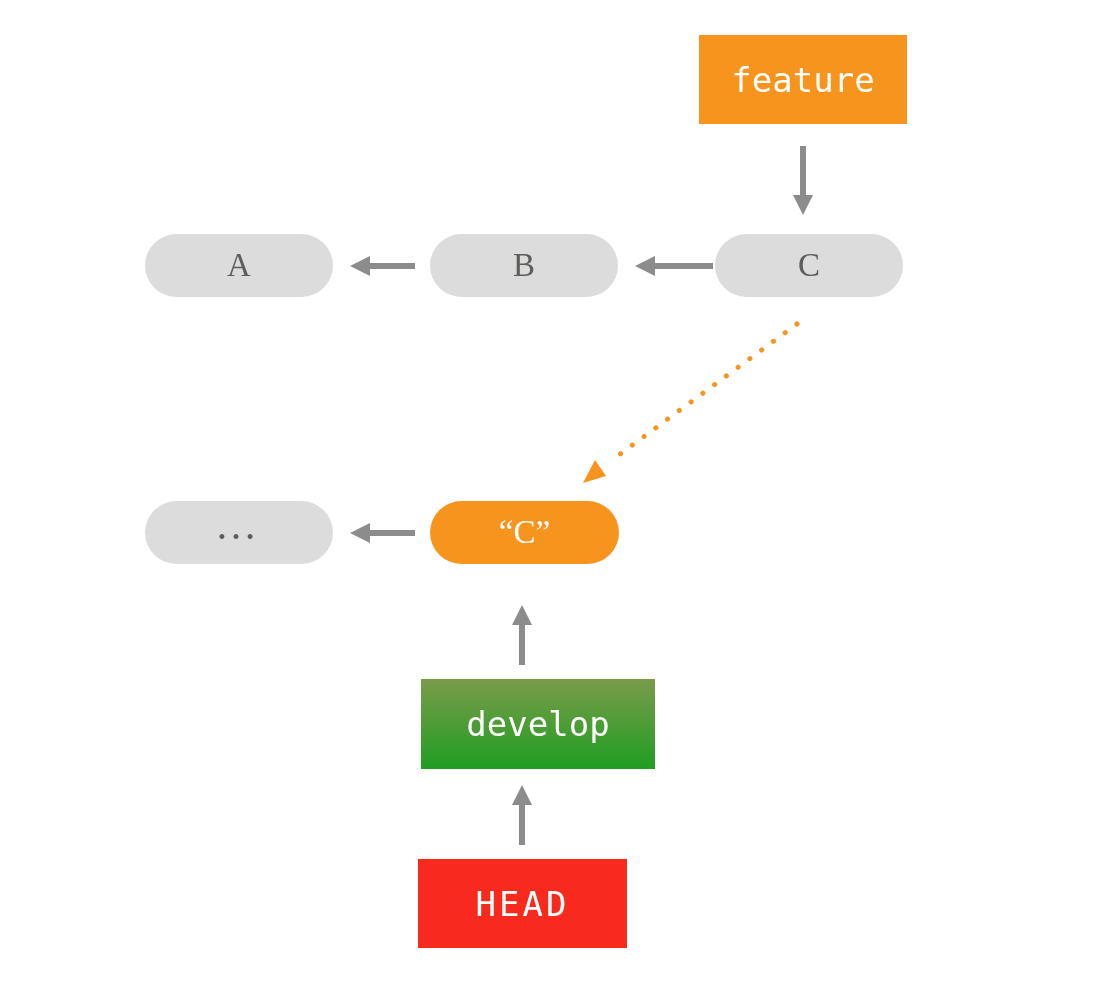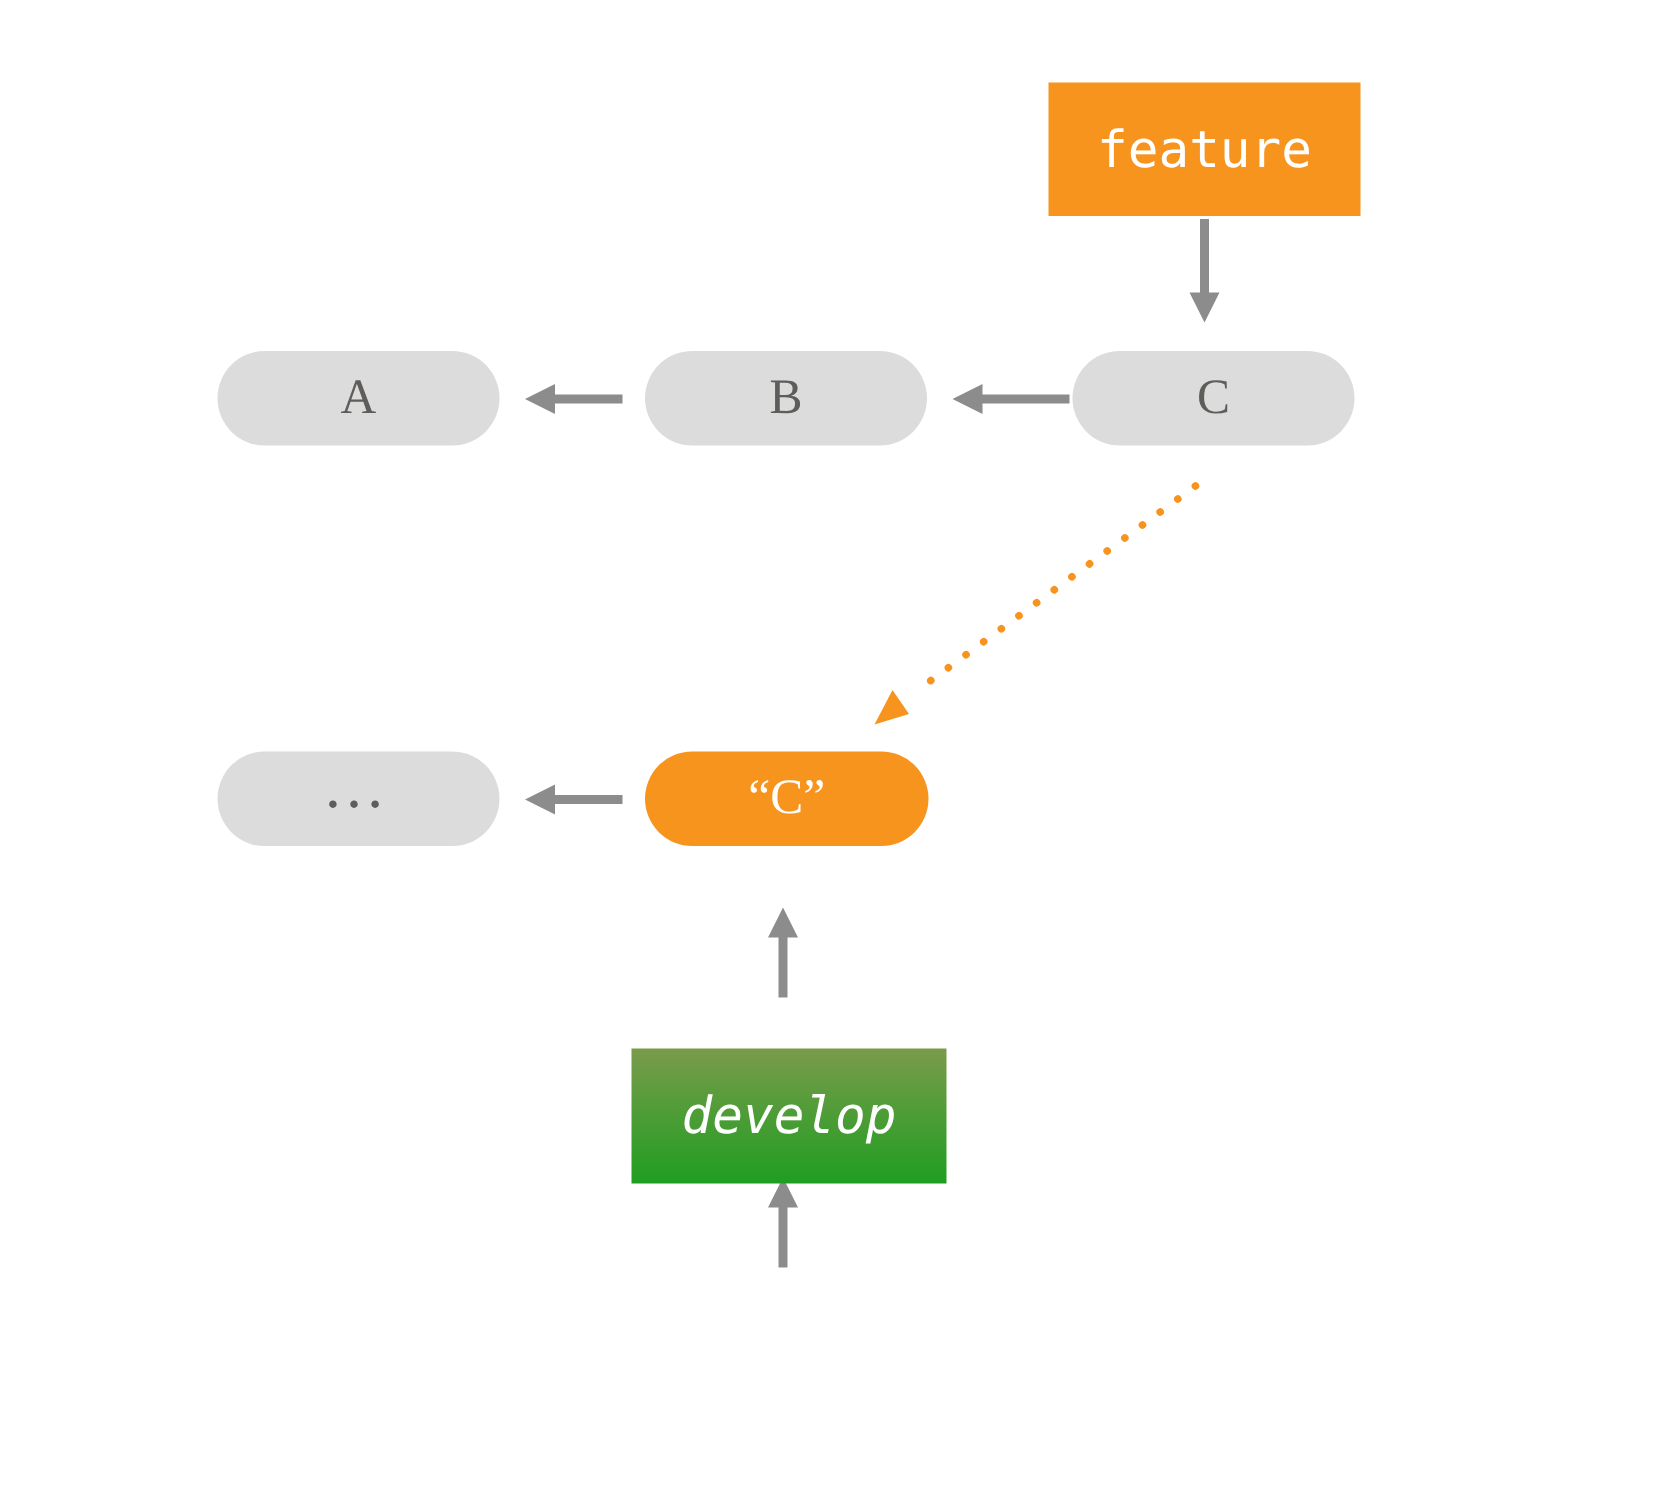--- a/index.html
+++ b/index.html
@@ -13,25 +13,24 @@
   .arrows-layer{
     position:absolute;left:0;top:0;width:1102px;height:1000px;
     pointer-events:none;
   }
   .branch-box{
     position:absolute;
     display:flex;align-items:center;justify-content:center;
     color:#ffffff;
     font-family:"DejaVu Sans Mono",monospace;
     font-size:34px;
-    margin-top:20px;
   }
   .branch-feature{left:699px;top:35px;width:208px;height:89px;background:#F7941E;}
-  .branch-develop{left:421px;top:679px;width:210px;height:90px;
-    background:linear-gradient(to bottom,#7A9B4B,#1F9E21);font-style:italic;}
+  .branch-develop{left:421px;top:679px;width:234px;height:90px;
+    background:linear-gradient(to bottom,#7A9B4B,#1F9E21);}
   .branch-head{left:418px;top:859px;width:209px;height:89px;background:#F72A1D;letter-spacing:3px;}
   .commit-pill{
     position:absolute;
     display:flex;align-items:center;justify-content:center;
     height:63px;width:188px;
     border-radius:33px;
     background:#DCDCDC;
     color:#5F5D5A;
     font-family:"Liberation Serif","DejaVu Serif",serif;
     font-size:33px;
@@ -112,14 +111,17 @@
     <span>…</span>
   </div>
   <div class="commit-pill pill-c-copy">
     <span>“C”</span>
   </div>
 
   <div class="branch-box branch-develop">
     <span>develop</span>
   </div>
 
+  <div class="branch-box branch-head">
+    <span>HEAD</span>
+  </div>
 
 </div>
 
 </body></html>

